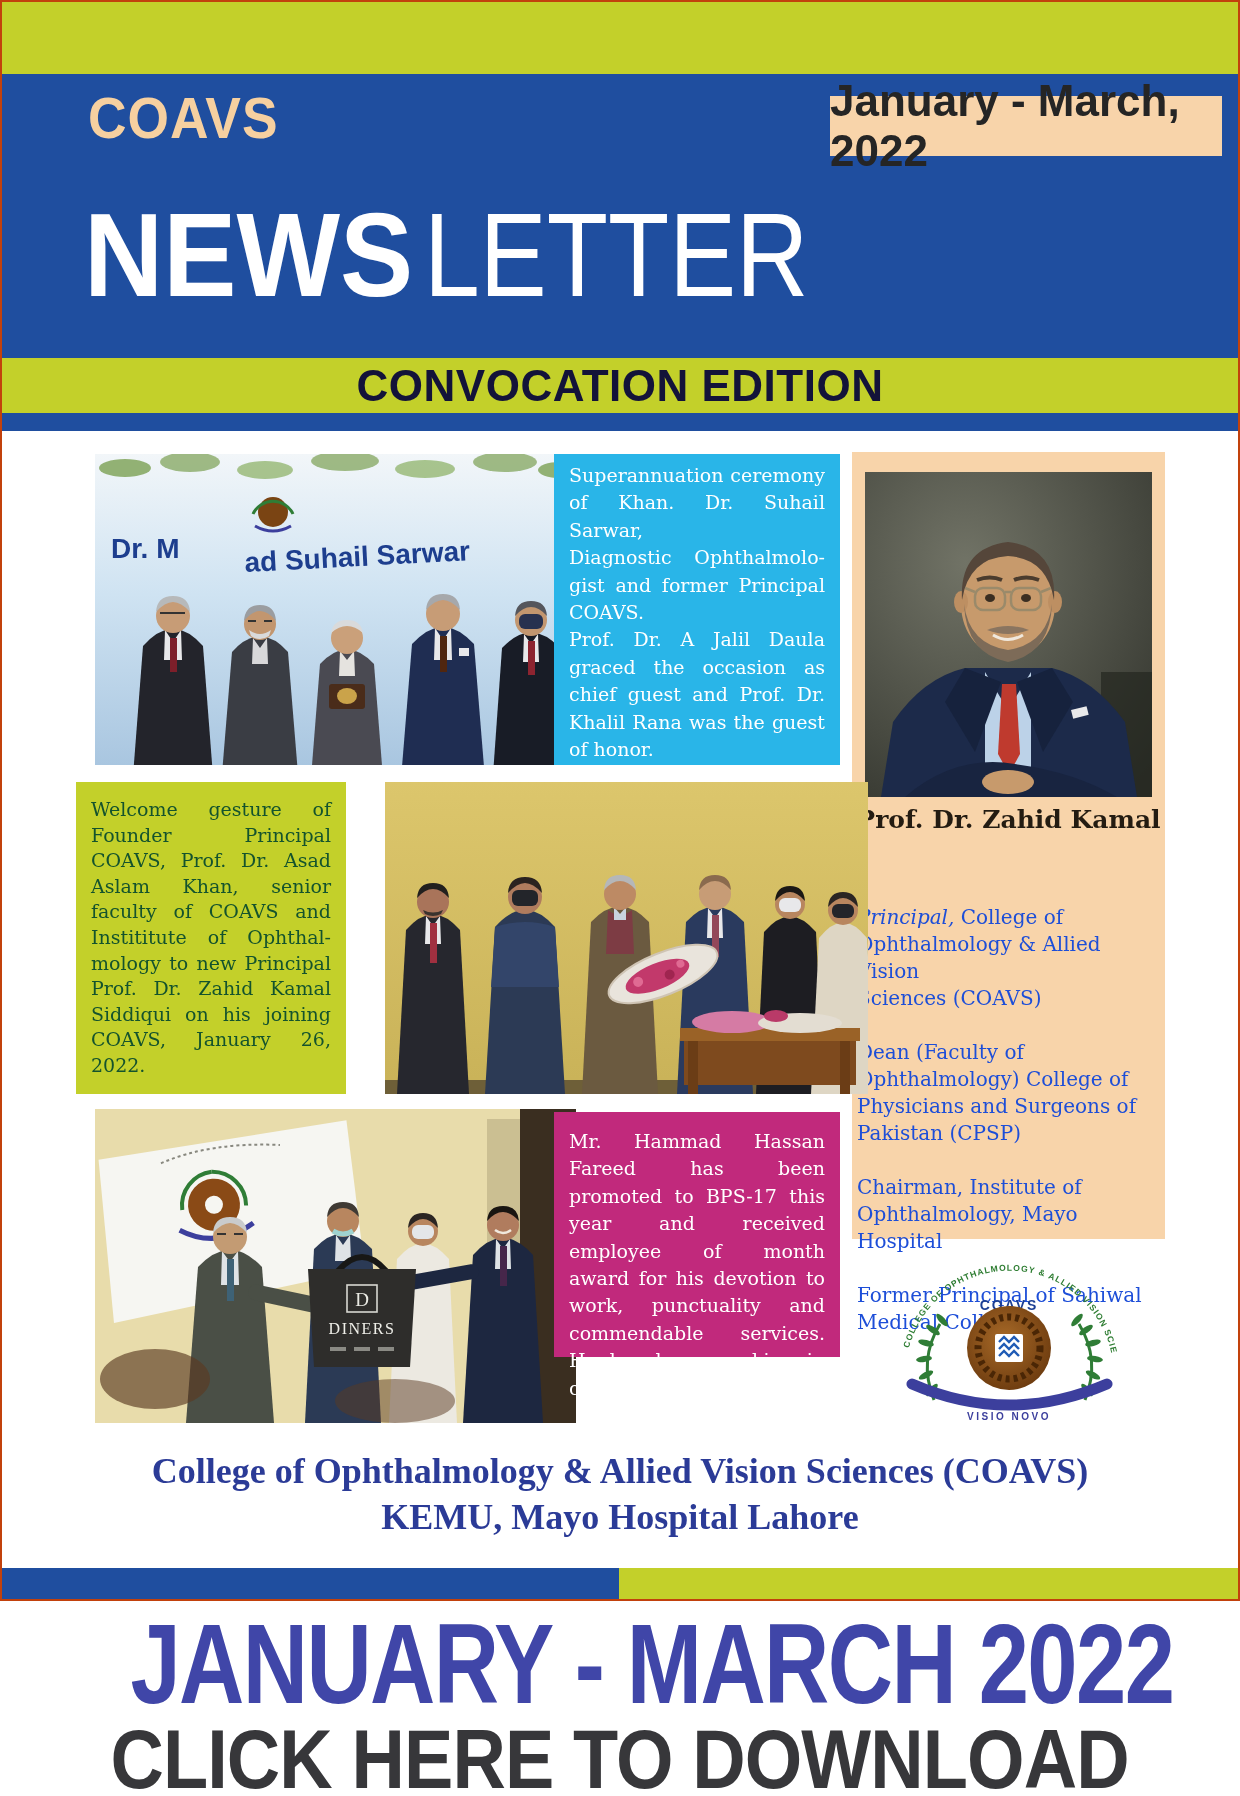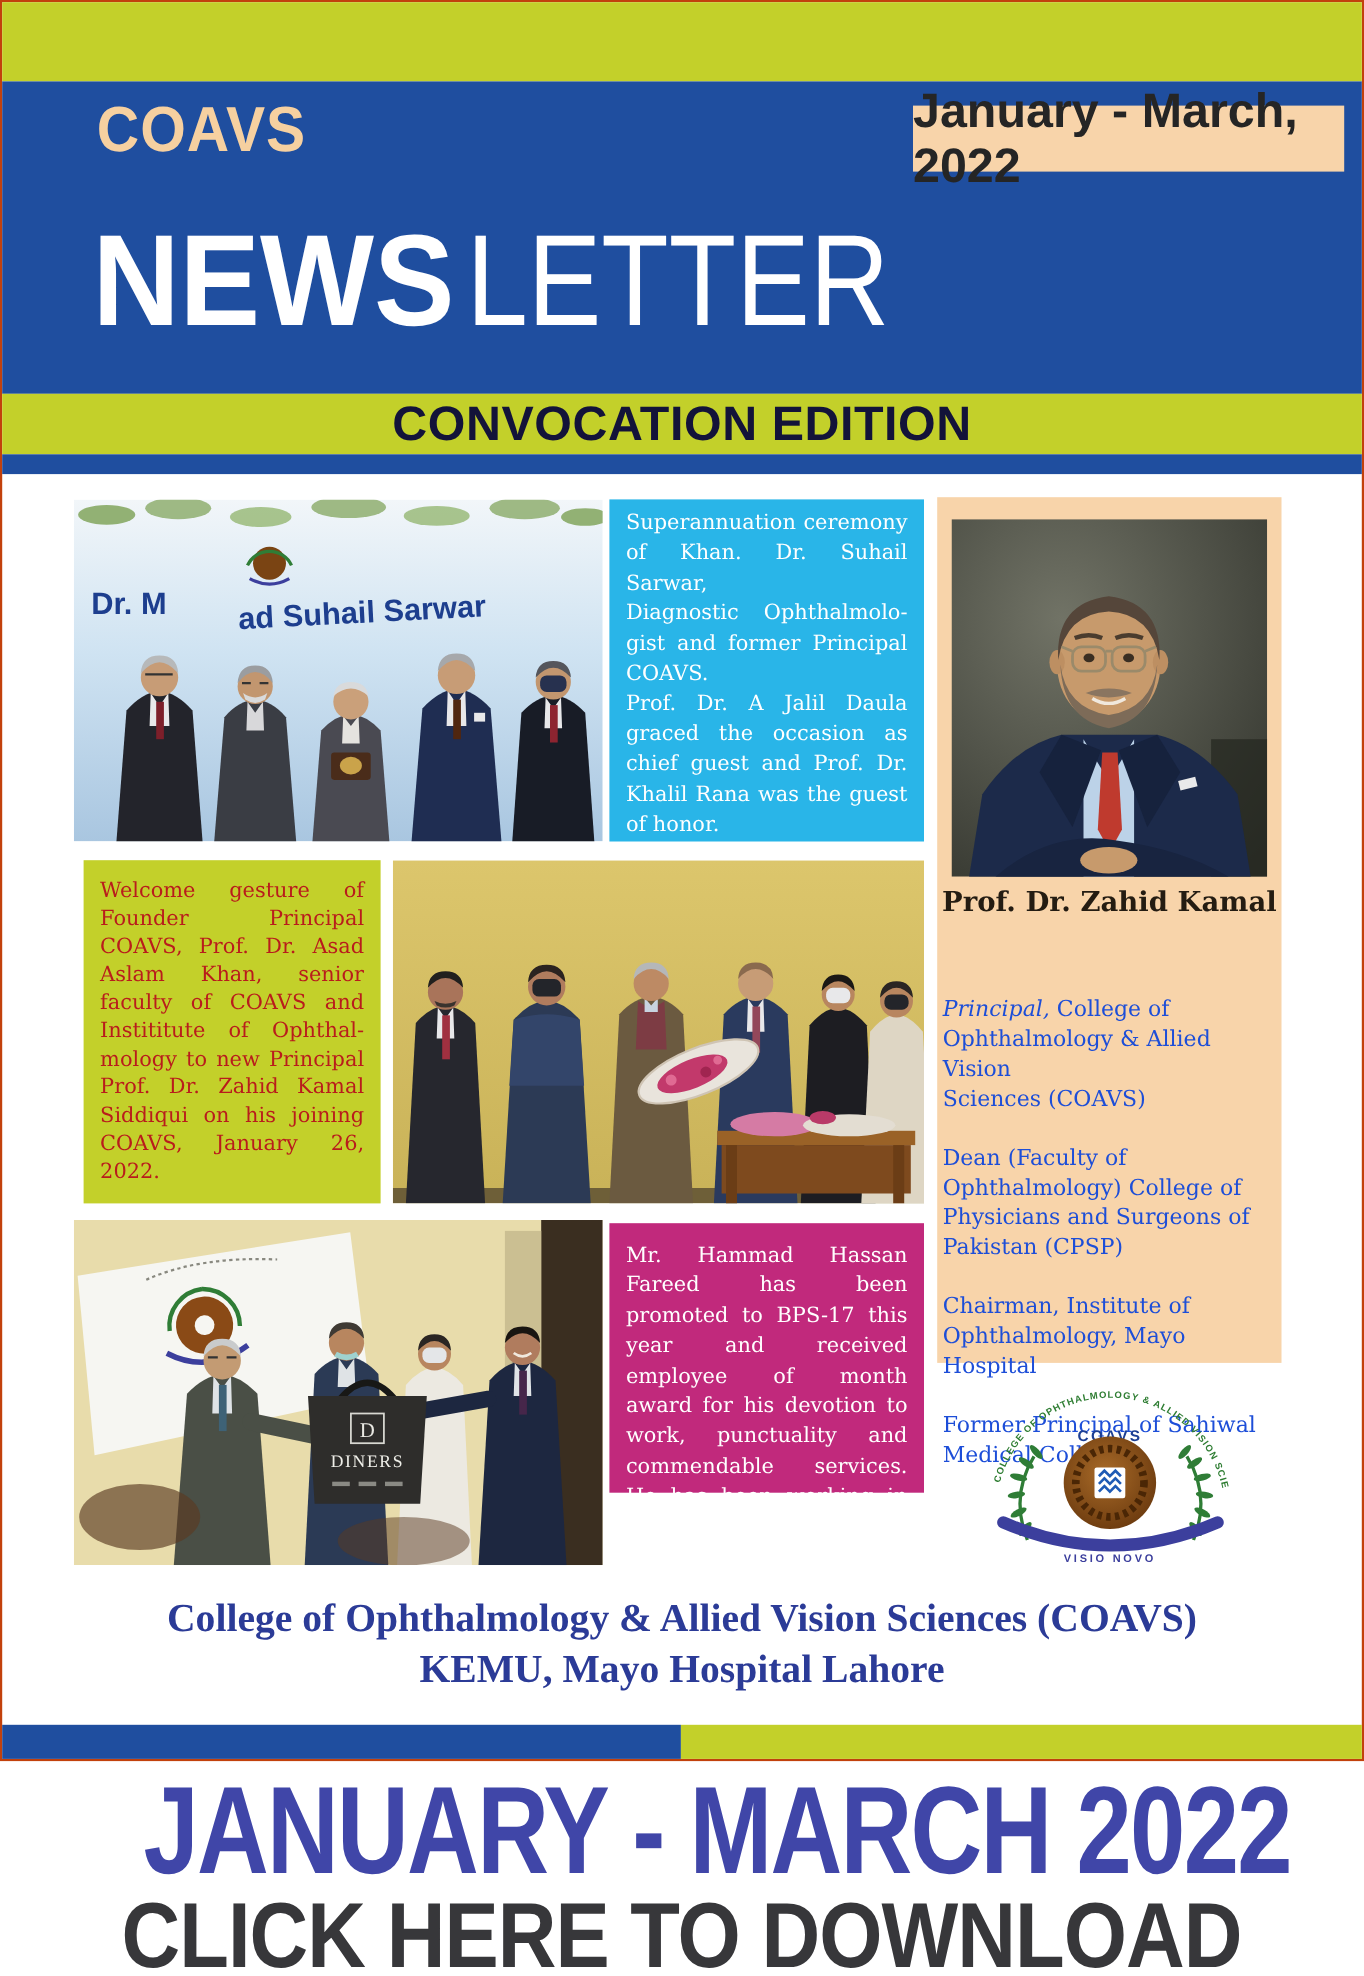--- a/index.html
+++ b/index.html
@@ -22,21 +22,21 @@
   .big-title .t-light{display:inline-block;font-weight:400;transform:scaleX(.85);transform-origin:left;margin-left:-14px;}
   .bar-lime-mid{left:0;top:356px;width:1236px;height:55px;background:#c3d02a;
                 display:flex;align-items:center;justify-content:center;}
   .bar-lime-mid span{font-size:44px;font-weight:700;color:#131339;letter-spacing:.5px;}
   .strip-blue{left:0;top:411px;width:1236px;height:18px;background:#1f4e9f;}
 
   
   .storybox{box-sizing:border-box;font-family:"DejaVu Serif",serif;}
   .story-cyan{left:552px;top:452px;width:286px;height:311px;background:#29b5e8;color:#ffffff;
               padding:8px 15px;font-size:19px;}
-  .story-green{left:74px;top:780px;width:270px;height:312px;background:#c3d02a;color:#b91c1c;
+  .story-green{left:74px;top:780px;width:270px;height:312px;background:#c3d02a;color:#14532d;
                padding:15px 15px;font-size:19px;}
   .story-magenta{left:552px;top:1110px;width:286px;height:245px;background:#c1297c;color:#ffffff;
                  padding:16px 15px;font-size:19px;}
   .story-cyan .tline,.story-magenta .tline{line-height:27.4px;}
   .story-green .tline{line-height:25.6px;}
   .tline{text-align:justify;text-align-last:justify;}
   .tline-last{text-align-last:left;}
 
   
   .peachbox{left:850px;top:450px;width:313px;height:787px;background:#f8d4aa;}
@@ -44,21 +44,21 @@
   .profile-name{left:0;top:352px;width:313px;text-align:center;
                 font-family:"DejaVu Serif",serif;font-weight:700;font-size:25px;
                 line-height:31px;color:#241c12;}
   .profile-roles{left:5px;top:452px;width:303px;text-align:left;
                  font-family:"DejaVu Serif",serif;font-size:20px;line-height:27px;color:#1d4ed8;}
   .profile-roles p{margin:0 0 27px 0;white-space:pre-line;}
   .profile-roles .ital{font-style:italic;}
   .logo-wrap{left:872px;top:1246px;width:270px;height:185px;display:flex;justify-content:center;}
 
   
-  .photo{overflow:hidden;}
+  .photo{overflow:hidden;margin-left:28px;}
   .photo1{left:65px;top:452px;width:481px;height:311px;}
   .photo2{left:355px;top:780px;width:483px;height:312px;}
   .photo3{left:65px;top:1107px;width:481px;height:314px;}
 
   
   .sheet-footer{left:0;top:1446px;width:1236px;text-align:center;
                 font-family:"Liberation Serif",serif;font-weight:700;
                 font-size:36px;line-height:46px;color:#2b3b97;}
   .band-bottom{left:0;top:1566px;width:1236px;height:31px;}
   .band-bottom .b-left{position:absolute;left:0;top:0;width:617px;height:31px;background:#1f4e9f;}

